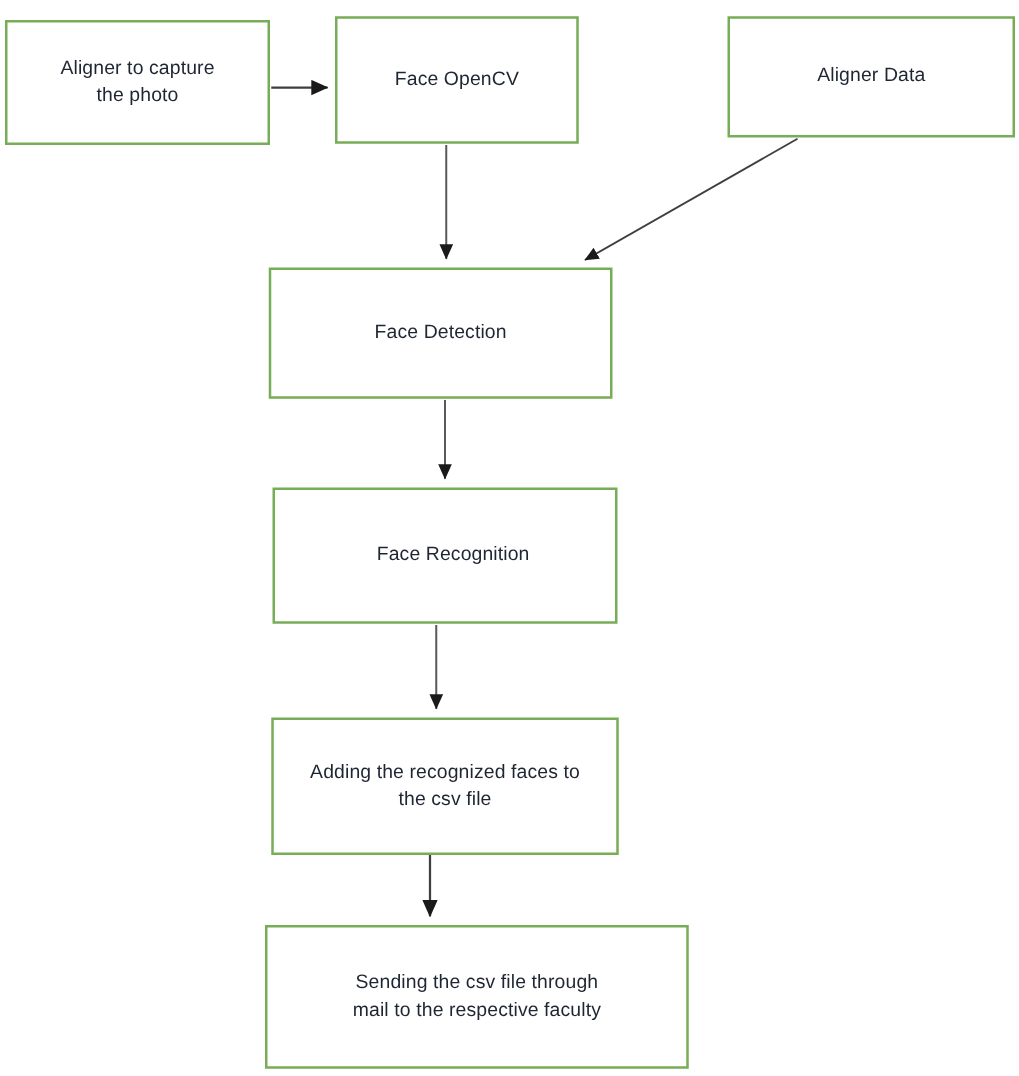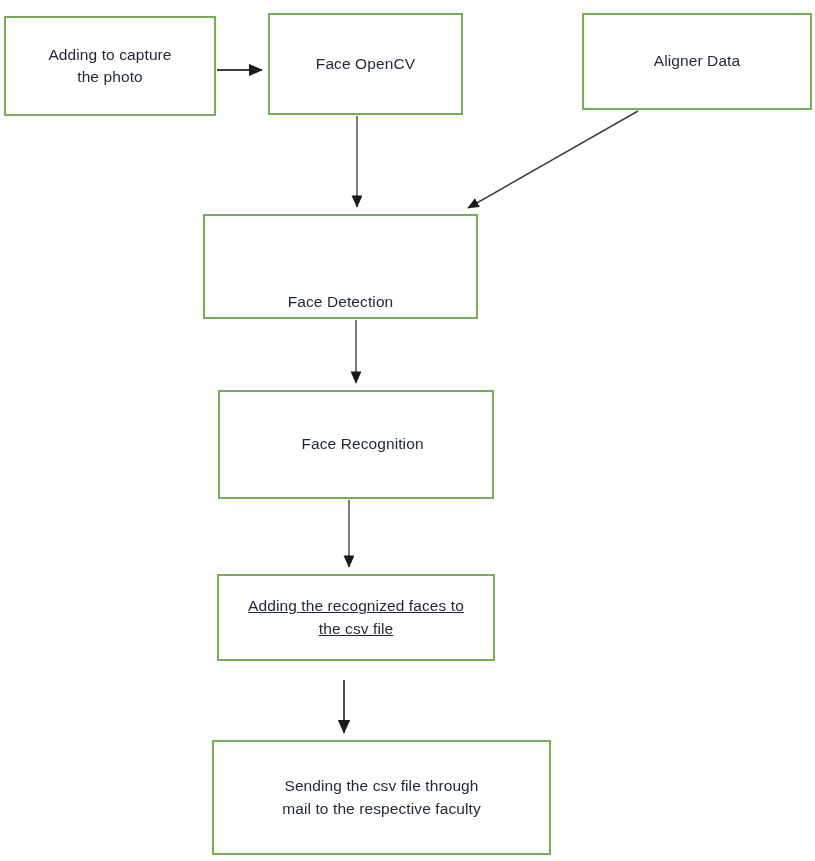--- a/index.html
+++ b/index.html
@@ -77,41 +77,41 @@
     <g>
       <line x1="349" y1="500" x2="349" y2="567" stroke="#595959" stroke-width="1.6" marker-end="url(#arrowhead)"></line>
     </g>
 
     <g>
       <line x1="344" y1="680" x2="344" y2="733" stroke="#3f3f3f" stroke-width="1.8" marker-end="url(#arrowhead)"></line>
     </g>
   </svg>
 
   <div class="node" style="left:4px; top:16px; width:212px; height:100px;">
-    <span class="node-label">Adding to capture
+    <span class="node-label">Aligner to capture
 the photo</span>
   </div>
 
   <div class="node" style="left:268px; top:13px; width:195px; height:102px;">
     <span class="node-label">Face OpenCV</span>
   </div>
 
   <div class="node" style="left:582px; top:13px; width:230px; height:97px;">
     <span class="node-label">Aligner Data</span>
   </div>
 
-  <div class="node" style="left:203px; top:214px; width:275px; height:105px;align-items:flex-end;">
+  <div class="node" style="left:215px; top:214px; width:275px; height:105px;">
     <span class="node-label">Face Detection</span>
   </div>
 
   <div class="node" style="left:218px; top:390px; width:276px; height:109px;padding-left:23px;">
     <span class="node-label">Face Recognition</span>
   </div>
 
-  <div class="node" style="left:217px; top:574px; width:278px; height:87px;text-decoration:underline;">
+  <div class="node" style="left:217px; top:574px; width:278px; height:110px;">
     <span class="node-label">Adding the recognized faces to
 the csv file</span>
   </div>
 
   <div class="node" style="left:212px; top:740px; width:339px; height:115px;">
     <span class="node-label">Sending the csv file through
 mail to the respective faculty</span>
   </div>
 
 </div>

